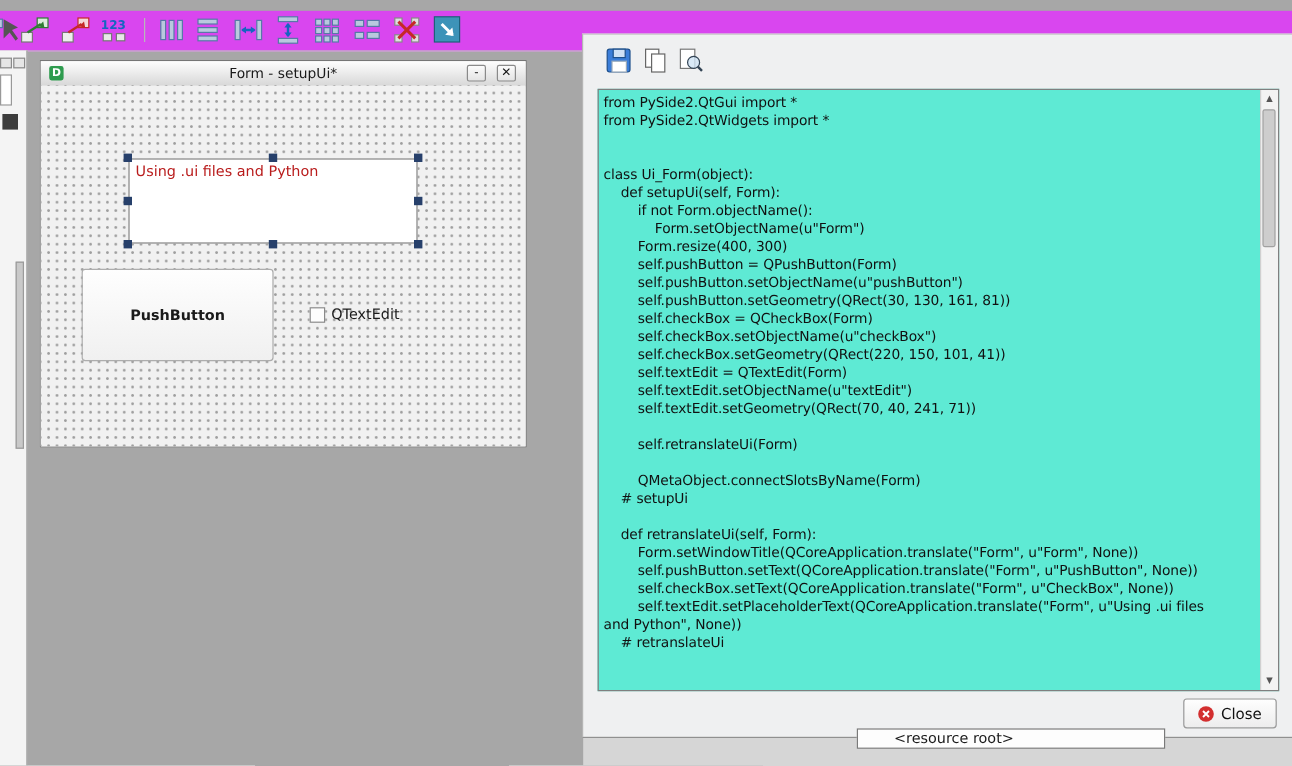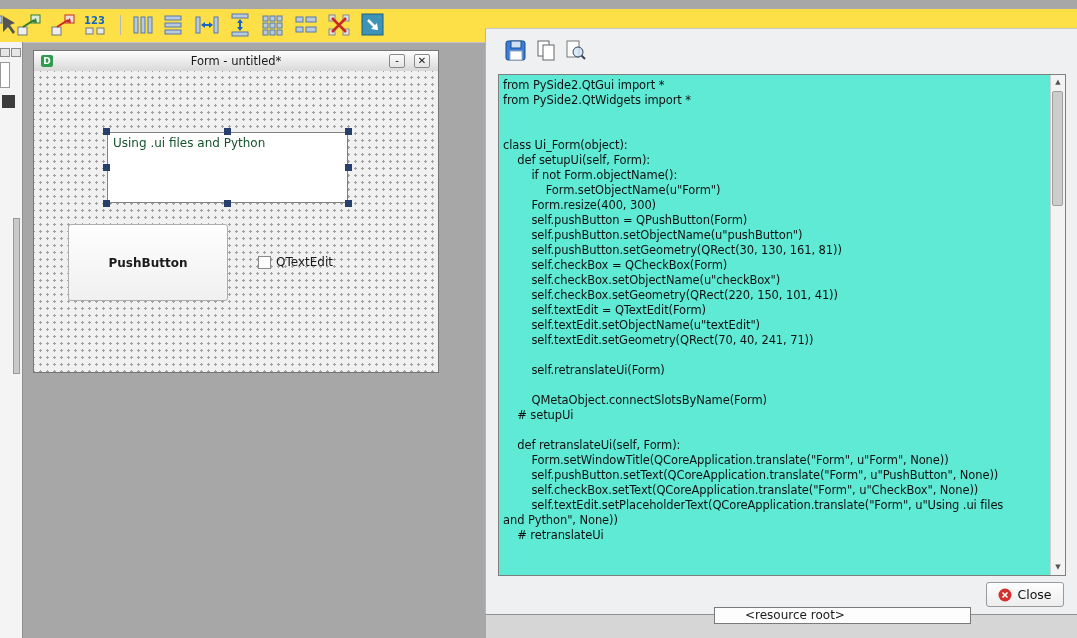--- a/index.html
+++ b/index.html
@@ -4,21 +4,21 @@
 <style>
   html,body{margin:0;padding:0;}
   body{font-family:"DejaVu Sans","Liberation Sans",sans-serif;}
   #screen{position:relative;width:1077px;height:638px;overflow:hidden;background:#a7a7a7;}
 
   
   .menubar{position:absolute;left:0;top:0;width:1077px;height:9px;background:#f7f7f7;overflow:hidden;}
   .menubar .mi{position:absolute;top:-5px;font-size:12px;color:#222;}
 
   
-  .toolbar{position:absolute;left:0;top:9px;width:1077px;height:33px;background:#fde047;border-bottom:1px solid #c4c4c4;}
+  .toolbar{position:absolute;left:0;top:9px;width:1077px;height:33px;background:#d946ef;border-bottom:1px solid #c4c4c4;}
   .tb-icon{position:absolute;top:3px;width:26px;height:26px;}
   .tb-sep{position:absolute;top:6px;width:1px;height:20px;background:#b8b8b8;}
 
   
   .leftcol{position:absolute;left:0;top:42px;width:22px;height:596px;background:#f4f4f4;border-right:1px solid #8f8f8f;}
   .leftcol .dockbtn{position:absolute;width:10px;height:9px;border:1px solid #8a8a8a;background:#e6e6e6;box-sizing:border-box;}
   .leftcol .filter-frag{position:absolute;left:0;top:20px;width:10px;height:26px;background:#fff;border:1px solid #999;box-sizing:border-box;}
   .leftcol .dark-item{position:absolute;left:2px;top:53px;width:13px;height:13px;background:#3c3c3c;}
   .leftcol .vthumb{position:absolute;left:13px;top:176px;width:7px;height:156px;background:#c9c9c9;border:1px solid #9a9a9a;box-sizing:border-box;}
 
@@ -27,21 +27,21 @@
   .formwin .titlebar{position:relative;height:20px;background:linear-gradient(#fefefe,#d8d8d8);border-bottom:1px solid #9a9a9a;}
   .formwin .win-icon{position:absolute;left:7px;top:4px;width:12px;height:12px;background:#2e9b4e;border-radius:2px;color:#fff;font-size:9px;font-weight:bold;text-align:center;line-height:12px;}
   .formwin .title{position:absolute;left:0;right:0;top:3px;text-align:center;font-size:11.5px;color:#1a1a1a;}
   .winbtn{position:absolute;top:3px;width:16px;height:14px;border:1px solid #8a8a8a;border-radius:2px;background:linear-gradient(#fbfbfb,#e4e4e4);box-sizing:border-box;text-align:center;font-size:10px;line-height:11px;color:#111;cursor:default;}
   .formwin .btn-min{right:33px;}
   .formwin .btn-close{right:8px;font-weight:bold;}
   .formbody{position:absolute;left:0;top:20px;right:0;bottom:0;background-color:#f1f1f1;background-image:radial-gradient(circle,#9f9f9f 1px,transparent 1.2px);background-size:7px 7px;background-position:3px 3px;}
 
   .sel-wrap{position:absolute;left:73px;top:61px;width:241px;height:71px;}
   .textedit{position:absolute;left:0;top:0;right:0;bottom:0;background:#fff;border:1px solid #828282;box-sizing:border-box;}
-  .textedit .ph{padding:3px 5px;font-size:12px;color:#14532d;}
+  .textedit .ph{padding:3px 5px;font-size:12px;color:#b91c1c;}
   .h{position:absolute;width:7px;height:7px;background:#27406b;}
   .h-nw{left:-4px;top:-4px;}      .h-n{left:calc(50% - 3.5px);top:-4px;}      .h-ne{right:-4px;top:-4px;}
   .h-w{left:-4px;top:calc(50% - 3.5px);}                                      .h-e{right:-4px;top:calc(50% - 3.5px);}
   .h-sw{left:-4px;bottom:-4px;}   .h-s{left:calc(50% - 3.5px);bottom:-4px;}   .h-se{right:-4px;bottom:-4px;}
 
   .pushbtn{position:absolute;left:34px;top:153px;width:160px;height:77px;background:linear-gradient(#fefefe,#f0f0f0);border:1px solid #adadad;border-radius:3px;box-sizing:border-box;display:flex;align-items:center;justify-content:center;font-size:12px;color:#1a1a1a;font-weight:bold;}
   .chk{position:absolute;left:224px;top:185px;width:13px;height:13px;background:#fdfdfd;border:1px solid #8a8a8a;box-sizing:border-box;}
   .chk-label{position:absolute;left:242px;top:184px;font-size:12px;color:#1a1a1a;}
 
   
@@ -179,21 +179,21 @@
     <div class="dockbtn" style="left:0;top:6px;"></div>
     <div class="dockbtn" style="left:11px;top:6px;"></div>
     <div class="filter-frag"></div>
     <div class="dark-item"></div>
     <div class="vthumb"></div>
   </div>
 
   <div class="formwin">
     <div class="titlebar">
       <div class="win-icon">D</div>
-      <div class="title">Form - untitled*</div>
+      <div class="title">Form - setupUi*</div>
       <div class="winbtn btn-min">-</div>
       <div class="winbtn btn-close">✕</div>
     </div>
     <div class="formbody">
       <div class="sel-wrap">
         <div class="textedit">
           <div class="ph">Using .ui files and Python</div>
         </div>
         <div class="h h-nw"></div>
         <div class="h h-n"></div>

